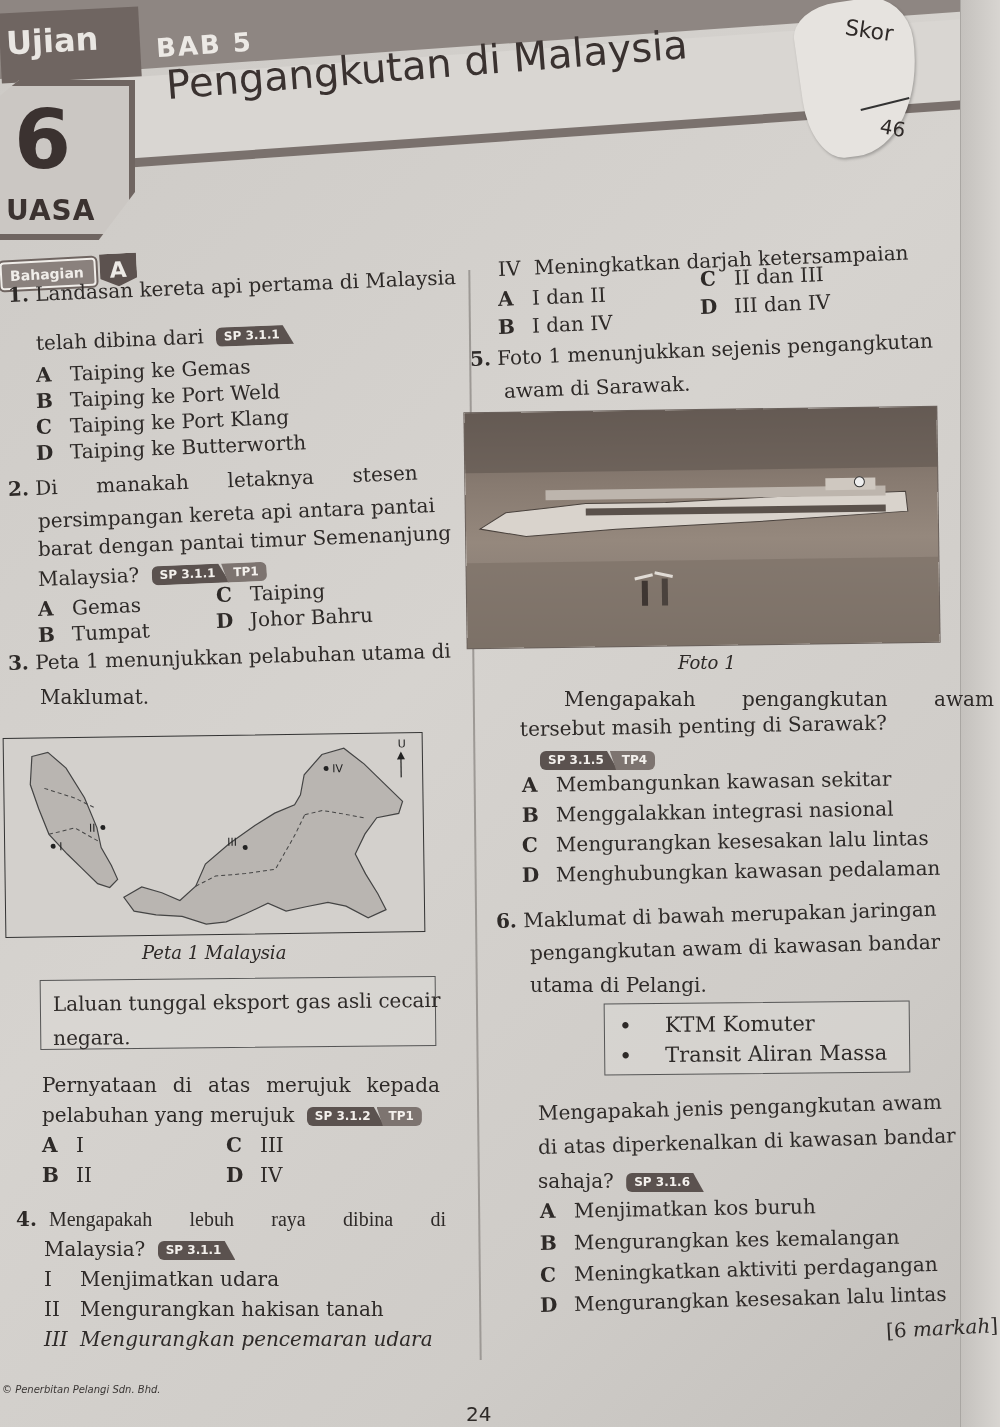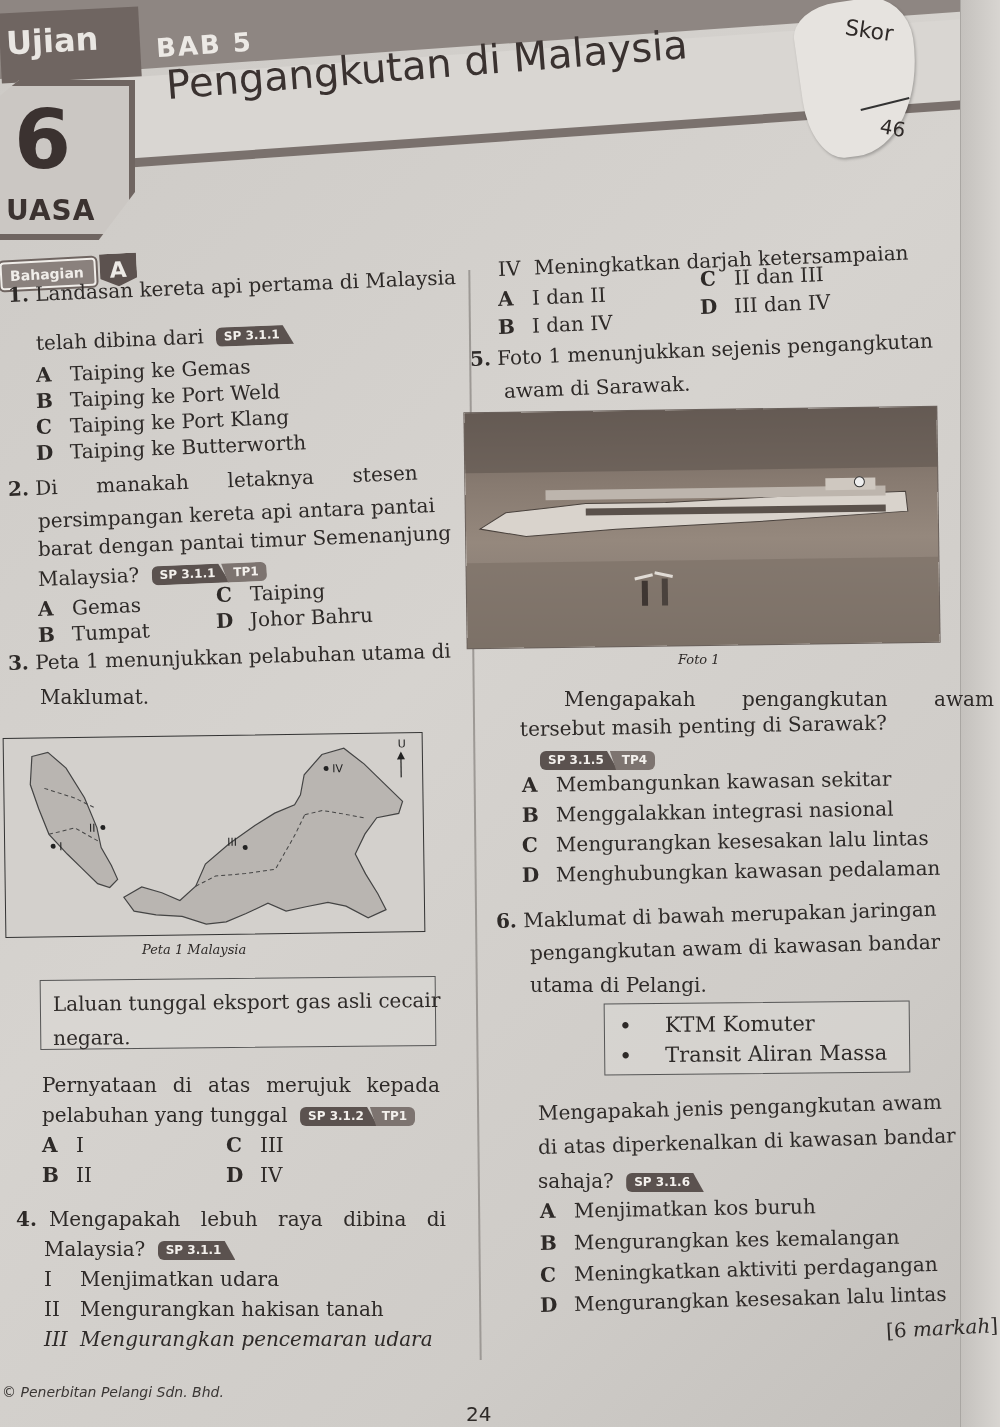--- a/index.html
+++ b/index.html
@@ -112,27 +112,27 @@
   .tag .tp { background: #7d7470; padding: 2px 8px 2px 12px; margin-left: -8px; border-radius: 0 6px 6px 0;
     clip-path: polygon(0 0, 100% 0, 100% 100%, 14% 100%); }
   .boxed {
     position: absolute; border: 1.5px solid #555; background: rgba(220,217,213,0.5);
   }
   .photo {
     position: absolute; left: 466px; top: 410px; width: 472px; height: 235px;
     background: linear-gradient(180deg, #6d625b 0%, #877a70 30%, #95887d 55%, #8c8077 72%, #7a6f66 100%);
     transform: rotate(-0.8deg); box-shadow: 0 0 0 1px #6a615c;
   }
-  .caption { position: absolute; font-style: italic; font-size: 13px; color: #2e2a28; }
+  .caption { position: absolute; font-style: italic; font-size: 18px; color: #2e2a28; }
   .map-box {
     position: absolute; left: 4px; top: 735px; width: 420px; height: 200px;
     border: 1.5px solid #333; background: #d3d0cc; transform: rotate(-0.8deg);
   }
   .footer-copy { position: absolute; left: 2px; top: 1384px; font-family: "DejaVu Sans", sans-serif;
-    font-style: italic; font-size: 14px; color: #3a3634; }
+    font-style: italic; font-size: 10px; color: #3a3634; }
   .footer-page { position: absolute; left: 466px; top: 1402px; font-family: "DejaVu Sans", sans-serif;
     font-size: 20px; color: #2e2a28; }
   .marks { position: absolute; left: 886px; top: 1316px; font-size: 20px; transform: rotate(-3deg); }
   .marks i { font-style: italic; }
   .bullet-list { list-style: none; }
   .bullet-list li { position: relative; padding-left: 60px; font-size: 21px; line-height: 1.45; }
   .bullet-list li::before { content: "•"; position: absolute; left: 14px; top: 0; font-size: 22px; }
 </style>
 </head>
 <body>
@@ -243,42 +243,42 @@
   </svg>
 </div>
 <div class="caption" style="left:142px; top:942px;">Peta 1  Malaysia</div>
 
 <div class="boxed" style="left:40px; top:978px; width:396px; height:70px; transform:rotate(-0.6deg);">
   <div class="txt" style="left:12px; top:10px;">Laluan tunggal eksport gas asli cecair</div>
   <div class="txt" style="left:12px; top:44px;">negara.</div>
 </div>
 <div class="txt" style="left:42px; top:1072px; width:398px; text-align:justify; text-align-last:justify;">Pernyataan di atas merujuk kepada</div>
 <div class="txt" style="left:42px; top:1102px;">
-  <span>pelabuhan yang tunggal</span>
+  <span>pelabuhan yang merujuk</span>
   <span class="tag">
       <span class="sp">SP 3.1.2</span>
       <span class="tp">TP1</span>
     </span>
 </div>
 <div class="txt" style="left:42px; top:1132px;">
   <span class="opt">A</span><span>I</span>
 </div>
 <div class="txt" style="left:42px; top:1162px;">
   <span class="opt">B</span><span>II</span>
 </div>
 <div class="txt" style="left:226px; top:1132px;">
   <span class="opt">C</span><span>III</span>
 </div>
 <div class="txt" style="left:226px; top:1162px;">
   <span class="opt">D</span><span>IV</span>
 </div>
 
 <div class="txt" style="left:16px; top:1206px; width:430px; display:flex; justify-content:space-between;">
   <span class="qnum">4.</span>
-  <span style="flex:1; margin-left:12px; text-align:justify; text-align-last:justify;">Mengapakah lebuh raya dibina di</span>
+  <span style="flex:1; margin-left:12px; text-align:justify; text-align-last:justify;font-family:Liberation Serif, serif;">Mengapakah lebuh raya dibina di</span>
 </div>
 <div class="txt" style="left:44px; top:1236px;">
   <span>Malaysia?</span>
   <span class="tag">
       <span class="sp">SP 3.1.1</span>
     </span>
 </div>
 <div class="txt" style="left:44px; top:1266px;">
   <span style="display:inline-block; width:36px;">I</span><span>Menjimatkan udara</span>
 </div>

